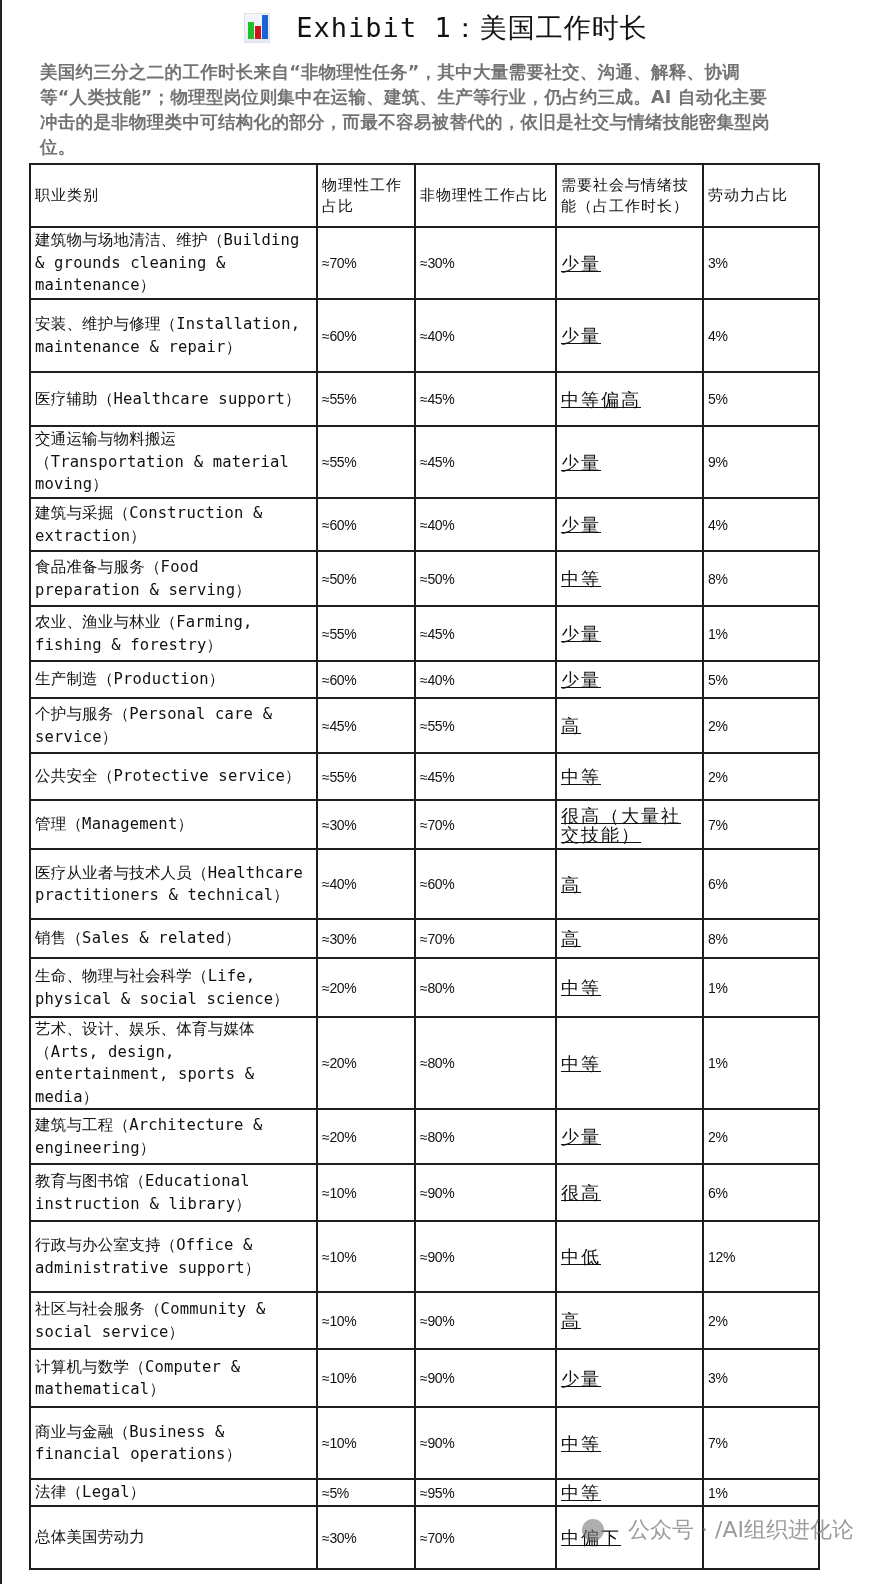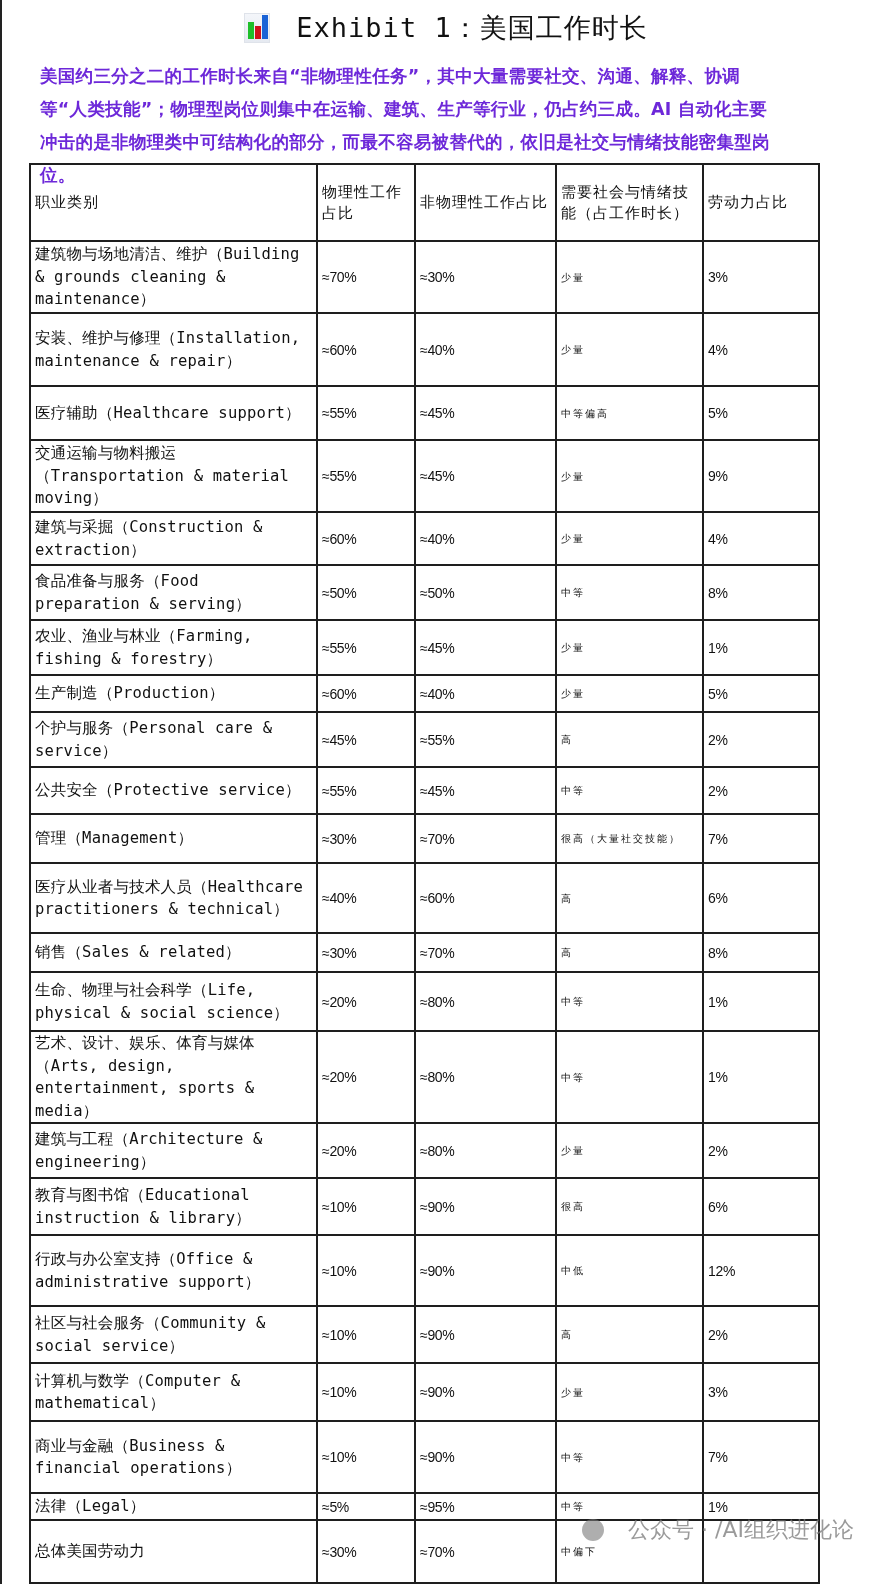--- a/index.html
+++ b/index.html
@@ -54,22 +54,22 @@
       letter-spacing: 1px;
       color: #111;
       font-weight: 500;
     }
     .intro {
       position: absolute;
       top: 60px;
       left: 40px;
       width: 740px;
       font-size: 17.5px;
-      line-height: 33px;
-      color: #6d28d9;
+      line-height: 25px;
+      color: #737373;
       font-weight: bold;
       letter-spacing: 0.3px;
     }
     table.data {
       position: absolute;
       top: 163px;
       left: 29px;
       border-collapse: collapse;
       table-layout: fixed;
       width: 789px;
@@ -100,23 +100,24 @@
       font-weight: bold;
       letter-spacing: 0.2px;
       word-break: break-word;
     }
     td.num {
       font-family: "Liberation Sans", sans-serif;
       font-size: 14px;
       letter-spacing: -0.3px;
     }
     td.soc {
-      font-size: 10px;
+      font-size: 18px;
       line-height: 19px;
       letter-spacing: 2px;
+      text-decoration: underline;
     }
     .watermark {
       position: absolute;
       top: 1515px;
       left: 582px;
       display: flex;
       align-items: center;
       gap: 24px;
       color: rgba(120,120,120,0.75);
       font-family: "DejaVu Sans", sans-serif;
@@ -147,21 +148,21 @@
 
 <table class="data">
   <colgroup>
     <col class="col-occ">
       <col class="col-phys">
       <col class="col-nonphys">
       <col class="col-social">
       <col class="col-labor">
   </colgroup>
   <thead>
-    <tr style="height:77px">
+    <tr style="height:63px">
       <th class="hdr">职业类别</th>
       <th class="hdr">物理性工作占比</th>
       <th class="hdr">非物理性工作占比</th>
       <th class="hdr">需要社会与情绪技能（占工作时长）</th>
       <th class="hdr">劳动力占比</th>
     </tr>
   </thead>
   <tbody id="table-body">
       <tr style="height: 72px;">
         <td class="occ">建筑物与场地清洁、维护（Building &amp; grounds cleaning &amp; maintenance）</td>

